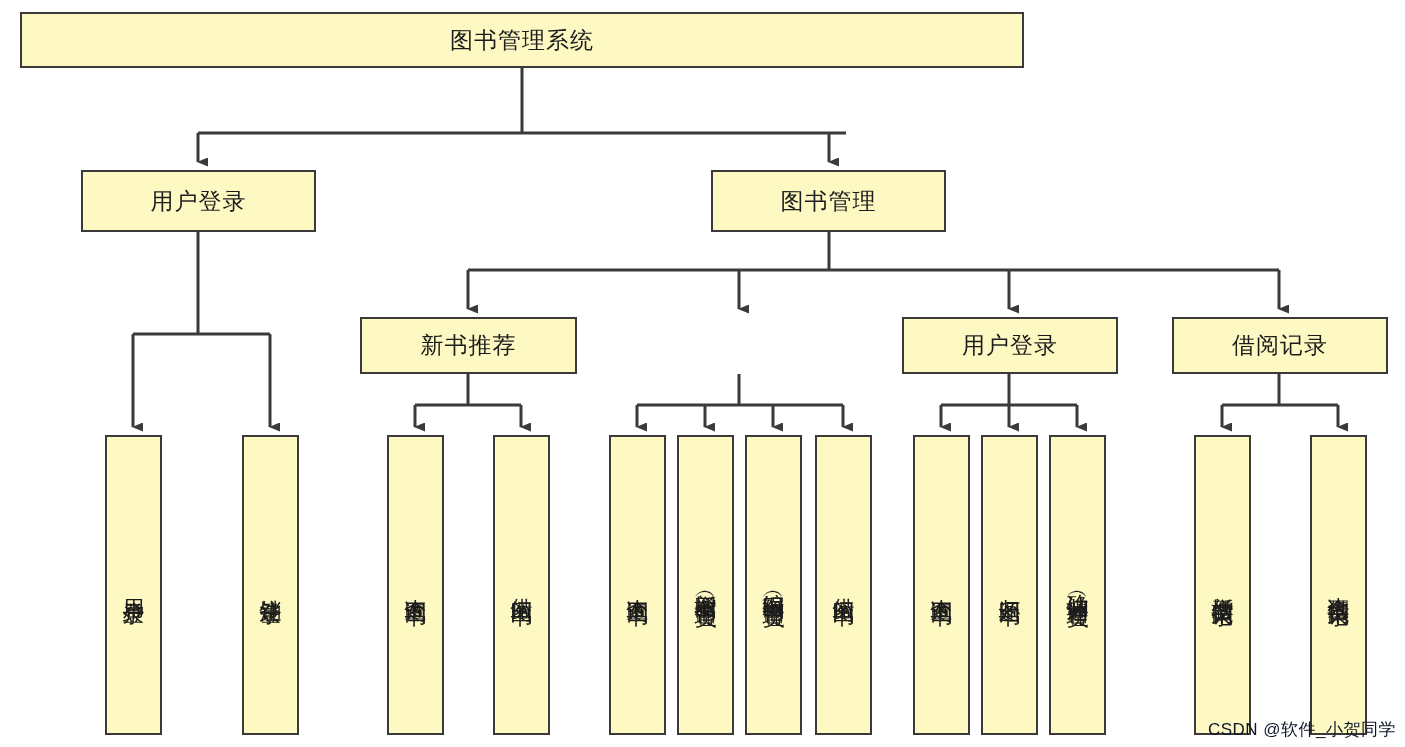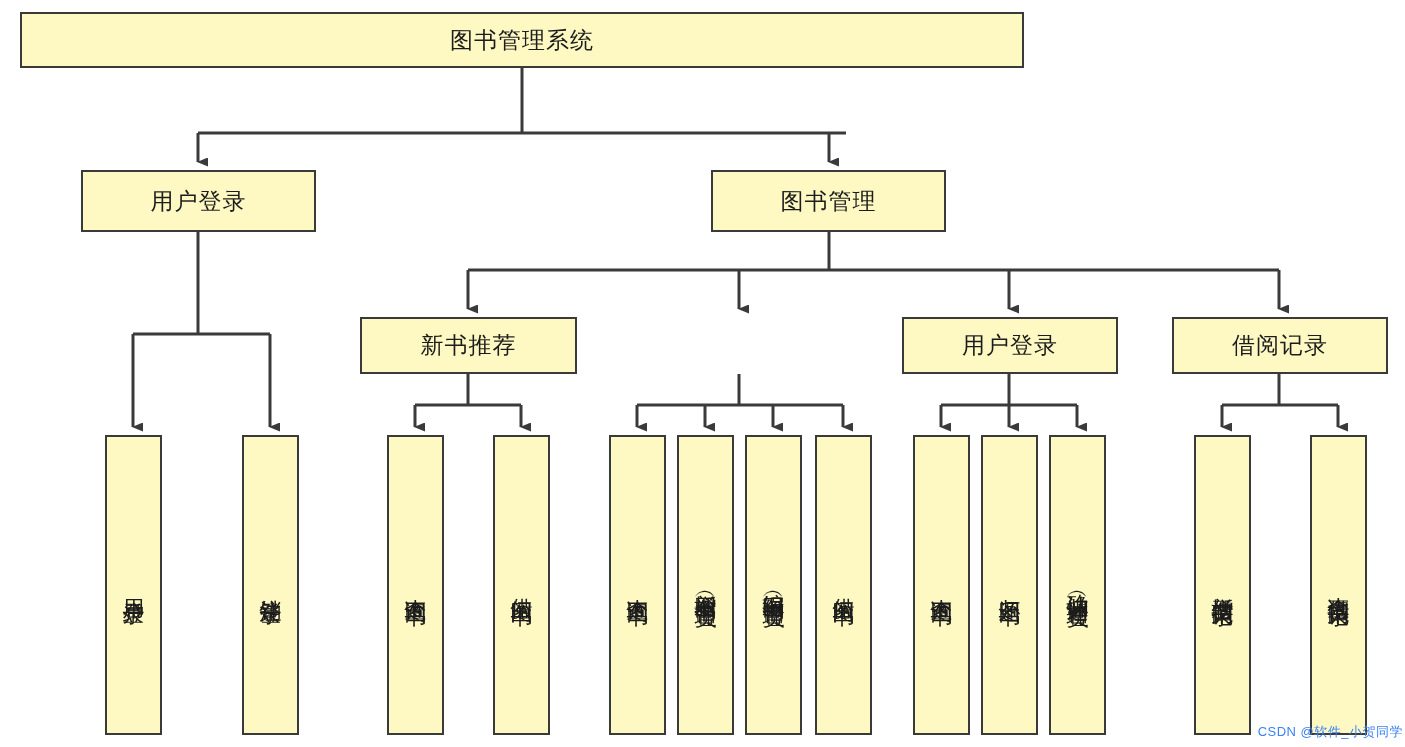--- a/index.html
+++ b/index.html
@@ -54,24 +54,24 @@
     font-size: 22px;
     line-height: 1.28;
     letter-spacing: 2px;
     text-align: center;
     white-space: nowrap;
     height: auto;
     max-height: 100%;
   }
   #watermark {
     position: absolute;
-    right: 2px;
+    right: 9px;
     bottom: 6px;
-    font-size: 13px;
-    color: #3b82f6;
+    font-size: 17px;
+    color: #0f172a;
     letter-spacing: 0.5px;
     white-space: nowrap;
     user-select: none;
   }
 </style>
 </head>
 <body>
 
 <div id="diagram-root">
 

